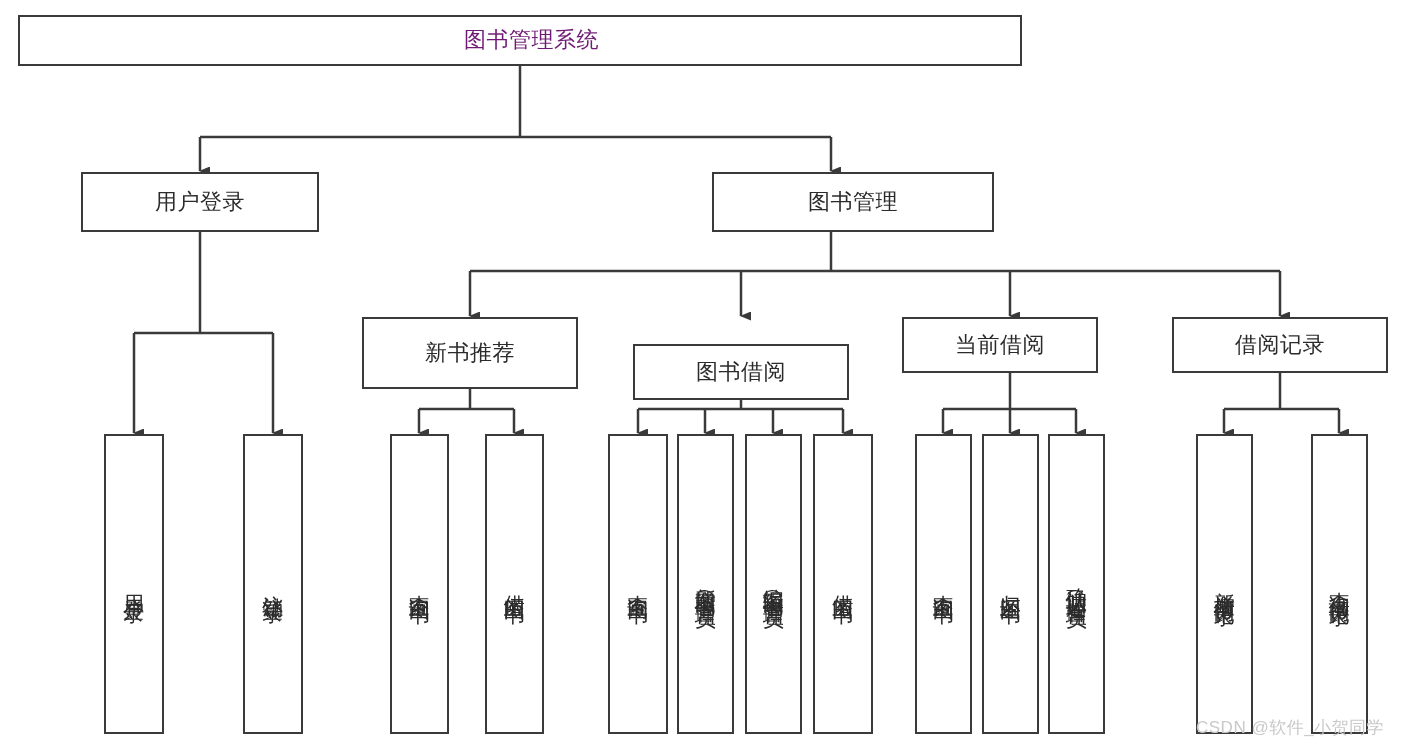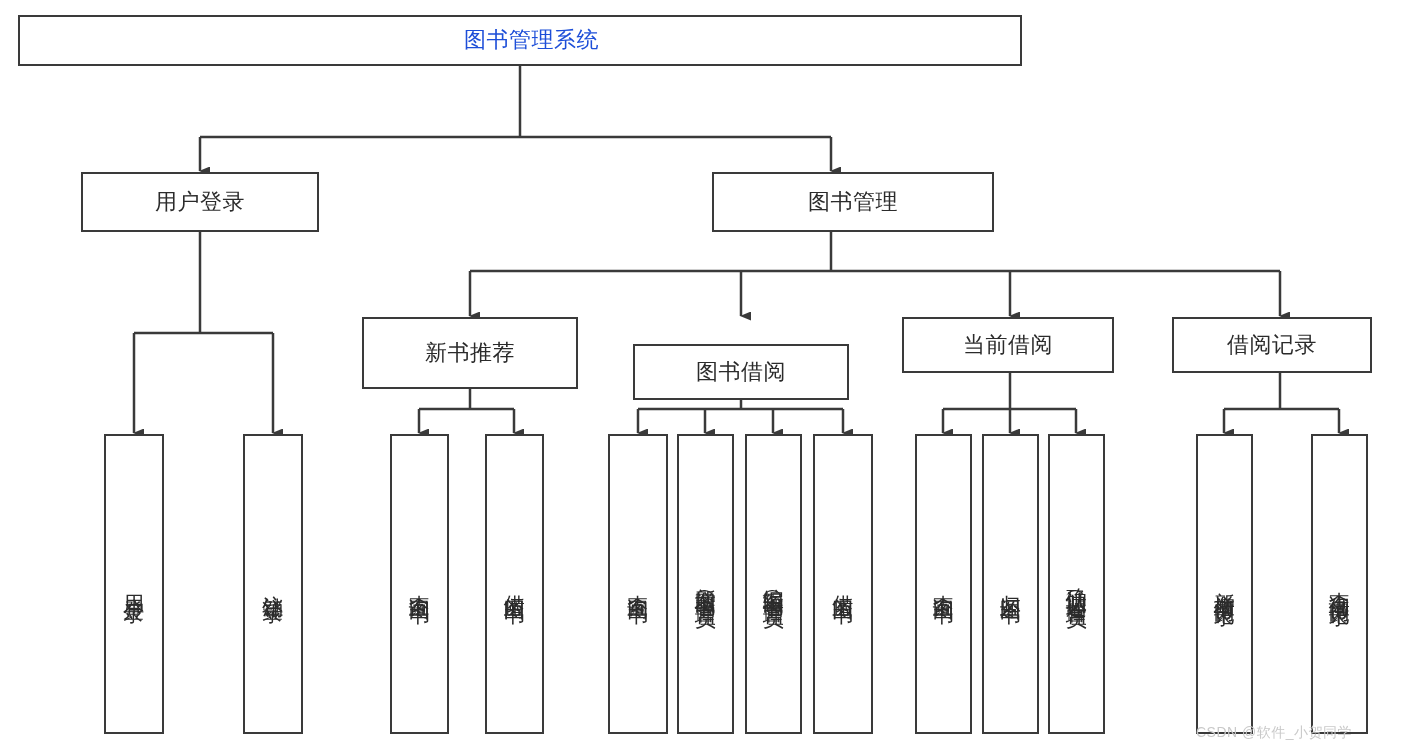--- a/index.html
+++ b/index.html
@@ -47,25 +47,24 @@
     text-orientation: upright;
     letter-spacing: 3px;
     font-size: 21px;
   }
   .node-box.level-0 .node-label { font-size: 22px; }
   .node-box.level-1 .node-label { font-size: 22px; }
   .node-box.level-2 .node-label { font-size: 22px; }
   .watermark {
     position: absolute;
     color: #c9c9c9;
-    font-size: 14px;
+    font-size: 17px;
     white-space: nowrap;
     letter-spacing: 0.5px;
     pointer-events: none;
-    margin-top: 8px;
   }
 </style>
 </head>
 <body>
 
 <div id="canvas">
 
   <svg id="diagram-svg" viewBox="0 0 1405 747" xmlns="http://www.w3.org/2000/svg">
     <defs>
       <marker id="arrowhead" markerWidth="9" markerHeight="11" refX="4.5" refY="10" orient="auto" markerUnits="userSpaceOnUse">
@@ -104,38 +103,38 @@
         <line x1="1076" y1="409" x2="1076" y2="433" stroke="#3a3a3a" stroke-width="2.5" marker-end="url(#arrowhead)"></line>
         <line x1="1280" y1="373" x2="1280" y2="409" stroke="#3a3a3a" stroke-width="2.5"></line>
         <line x1="1224" y1="409" x2="1339" y2="409" stroke="#3a3a3a" stroke-width="2.5"></line>
         <line x1="1224" y1="409" x2="1224" y2="433" stroke="#3a3a3a" stroke-width="2.5" marker-end="url(#arrowhead)"></line>
         <line x1="1339" y1="409" x2="1339" y2="433" stroke="#3a3a3a" stroke-width="2.5" marker-end="url(#arrowhead)"></line>
       </g>
   </svg>
 
   <div id="nodes-layer">
       <div class="node-box level-0" style="left: 18px; top: 15px; width: 1004px; height: 51px; border-color: rgb(58, 58, 58);">
-        <span class="node-label" style="color: #1d4ed8; margin-left: 23px;">图书管理系统</span>
+        <span class="node-label" style="color: #701a75; margin-left: 23px;">图书管理系统</span>
       </div>
       <div class="node-box level-1" style="left: 81px; top: 172px; width: 238px; height: 60px; border-color: rgb(58, 58, 58);">
         <span class="node-label" style="color: rgb(43, 43, 43);">用户登录</span>
       </div>
       <div class="node-box level-1" style="left: 712px; top: 172px; width: 282px; height: 60px; border-color: rgb(58, 58, 58);">
         <span class="node-label" style="color: rgb(43, 43, 43);">图书管理</span>
       </div>
       <div class="node-box level-2" style="left: 362px; top: 317px; width: 216px; height: 72px; border-color: rgb(58, 58, 58);">
         <span class="node-label" style="color: rgb(43, 43, 43);">新书推荐</span>
       </div>
       <div class="node-box level-2" style="left: 633px; top: 317px; width: 216px; height: 56px; border-color: rgb(58, 58, 58); margin-top: 27px;">
         <span class="node-label" style="color: rgb(43, 43, 43);">图书借阅</span>
       </div>
-      <div class="node-box level-2" style="left: 902px; top: 317px; width: 212px; height: 56px; border-color: rgb(58, 58, 58);">
+      <div class="node-box level-2" style="left: 902px; top: 317px; width: 196px; height: 56px; border-color: rgb(58, 58, 58);">
         <span class="node-label" style="color: rgb(43, 43, 43);">当前借阅</span>
       </div>
-      <div class="node-box level-2" style="left: 1172px; top: 317px; width: 200px; height: 56px; border-color: rgb(58, 58, 58);">
+      <div class="node-box level-2" style="left: 1172px; top: 317px; width: 216px; height: 56px; border-color: rgb(58, 58, 58);">
         <span class="node-label" style="color: rgb(43, 43, 43);">借阅记录</span>
       </div>
       <div class="node-box level-3 vertical" style="left: 104px; top: 434px; width: 60px; height: 300px; border-color: rgb(58, 58, 58);">
         <span class="node-label" style="color: rgb(43, 43, 43);">用户登录</span>
       </div>
       <div class="node-box level-3 vertical" style="left: 243px; top: 434px; width: 60px; height: 300px; border-color: rgb(58, 58, 58);">
         <span class="node-label" style="color: rgb(43, 43, 43);">注销登录</span>
       </div>
       <div class="node-box level-3 vertical" style="left: 390px; top: 434px; width: 59px; height: 300px; border-color: rgb(58, 58, 58);">
         <span class="node-label" style="color: rgb(43, 43, 43);">查询图书</span>

